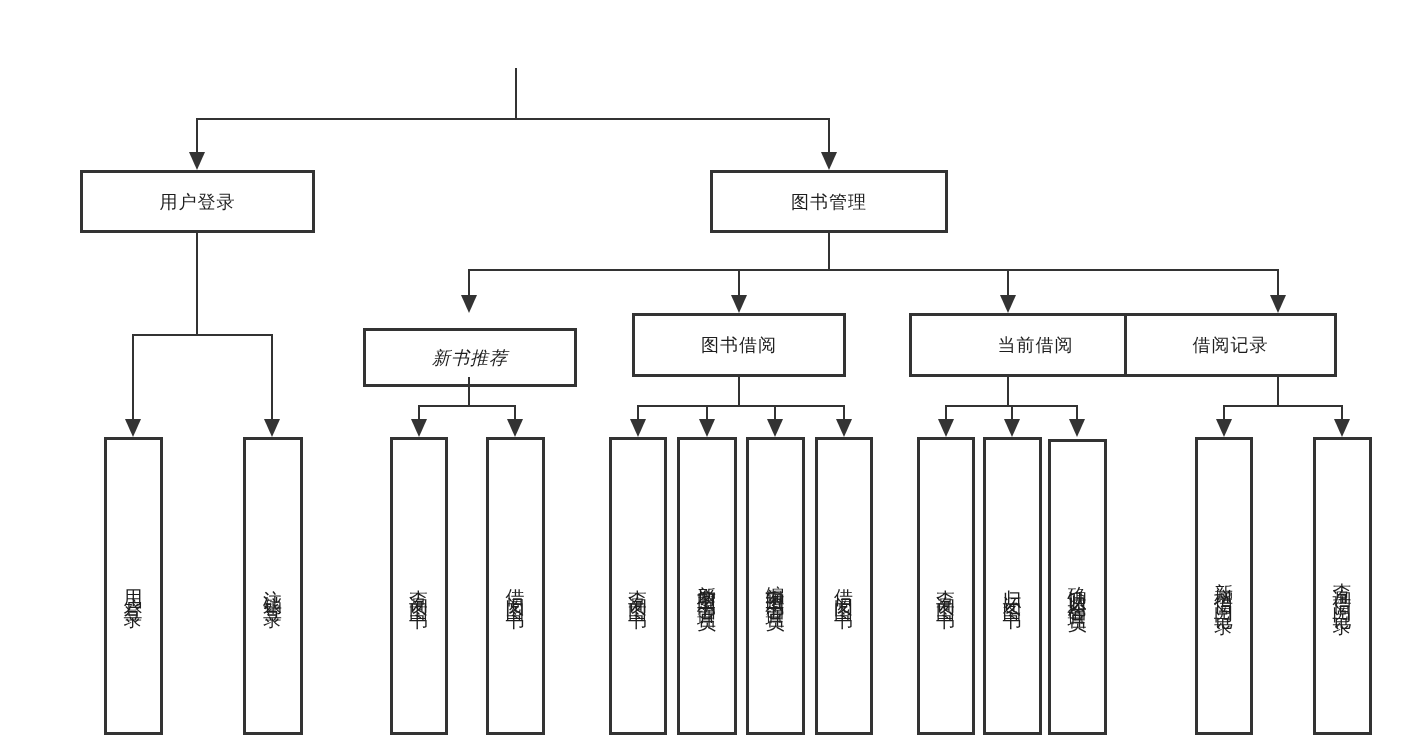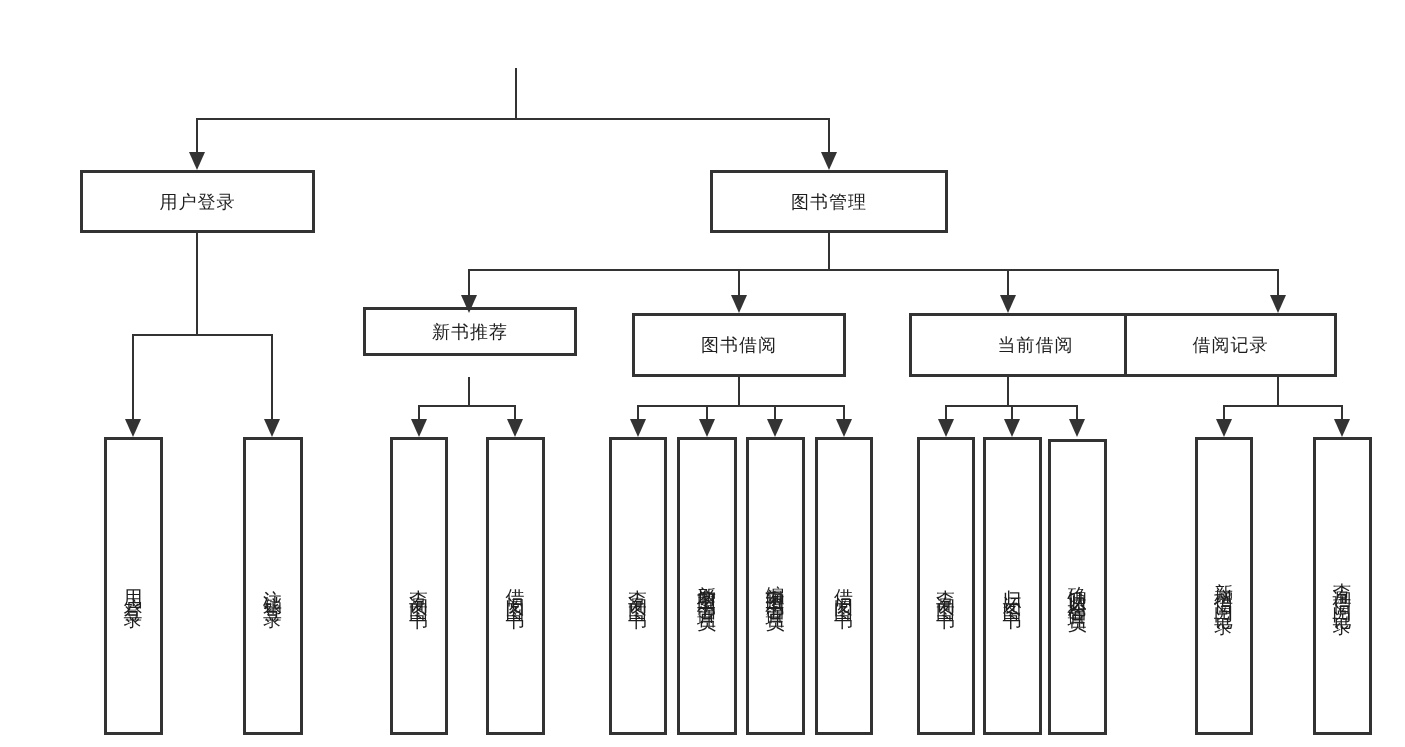--- a/index.html
+++ b/index.html
@@ -57,21 +57,21 @@
 <div class="canvas">
 
 
   <div class="box hbox" style="left:80px;top:170px;width:235px;height:63px;">
     <span>用户登录</span>
   </div>
   <div class="box hbox" style="left:710px;top:170px;width:238px;height:63px;">
     <span>图书管理</span>
   </div>
 
-  <div class="box hbox" style="left:363px;top:307px;width:214px;height:49px;">
+  <div class="box hbox" style="left:363px;top:328px;width:214px;height:59px;font-style:italic;">
     <span>新书推荐</span>
   </div>
   <div class="box hbox" style="left:632px;top:313px;width:214px;height:64px;">
     <span>图书借阅</span>
   </div>
   <div class="box hbox" style="left:900px;top:313px;width:253px;height:64px;margin-left:9px;">
     <span>当前借阅</span>
   </div>
   <div class="box hbox" style="left:1124px;top:313px;width:213px;height:64px;">
     <span>借阅记录</span>

